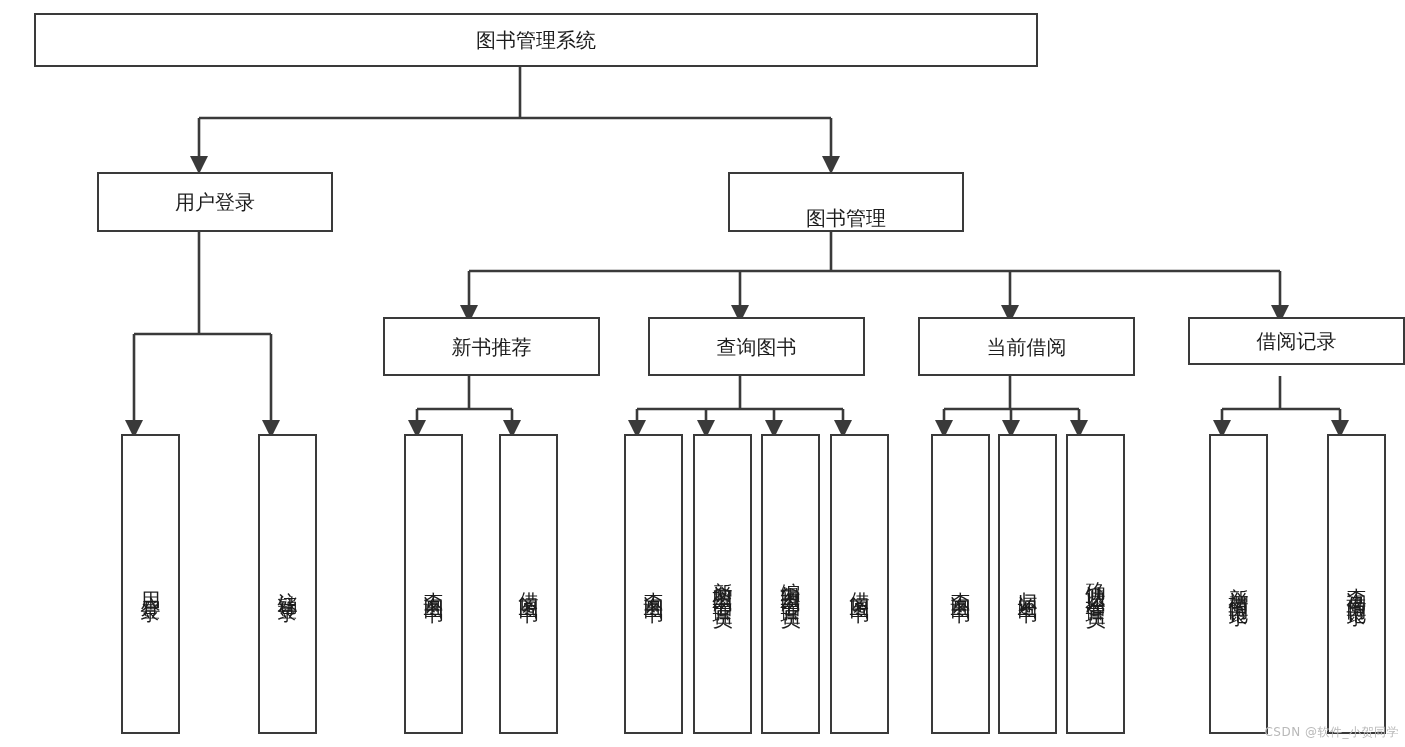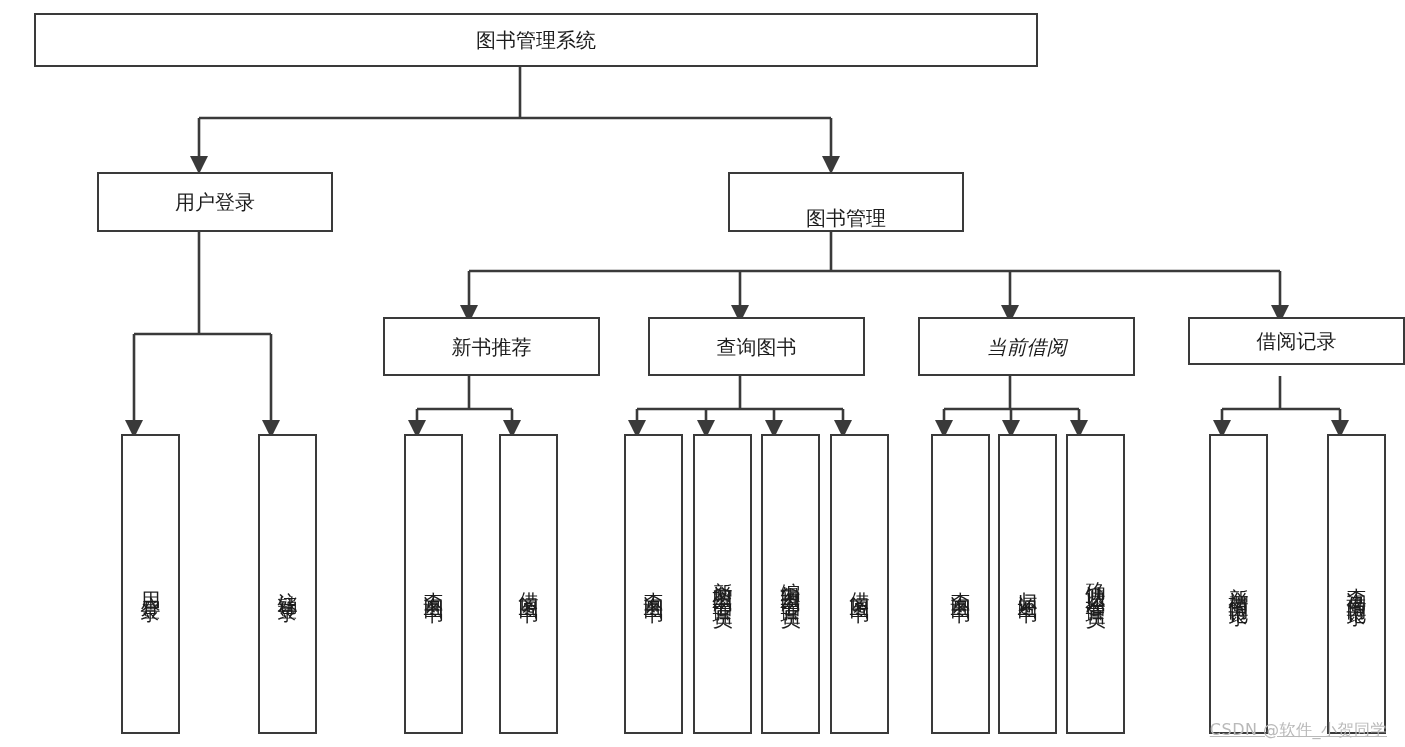--- a/index.html
+++ b/index.html
@@ -47,28 +47,27 @@
   .vtext {
     writing-mode: vertical-rl;
     text-orientation: upright;
     letter-spacing: 4px;
     line-height: 1.05;
     white-space: nowrap;
     text-align: center;
   }
   #watermark {
     position: absolute;
-    right: 18px;
+    right: 6px;
     bottom: 6px;
-    font-size: 16px;
+    font-size: 12px;
     color: #b9b9b9;
     letter-spacing: 0.5px;
     white-space: nowrap;
     pointer-events: none;
-    text-decoration: underline;
   }
 </style>
 </head>
 <body>
 
 <div id="diagram-root">
 
   <svg class="edges" viewBox="0 0 1405 747">
     <defs>
       <marker id="arrow" viewBox="0 0 12 12" refX="6" refY="6" markerWidth="7" markerHeight="7" orient="auto-start-reverse">
@@ -129,21 +128,21 @@
   <div class="node h" style="left:712px; top:172px; width:236px; height:60px;align-items:flex-end;">
     <span>图书管理</span>
   </div>
 
   <div class="node h" style="left:367px; top:317px; width:217px; height:59px;">
     <span>新书推荐</span>
   </div>
   <div class="node h" style="left:632px; top:317px; width:217px; height:59px;">
     <span>查询图书</span>
   </div>
-  <div class="node h" style="left:902px; top:317px; width:217px; height:59px;font-style:italic;">
+  <div class="node h" style="left:902px; top:317px; width:217px; height:59px;">
     <span>当前借阅</span>
   </div>
   <div class="node h" style="left:1172px; top:317px; width:217px; height:48px;">
     <span>借阅记录</span>
   </div>
 
   <div class="node v" style="left:105px; top:434px; width:59px; height:300px;">
     <span class="vtext">用户登录</span>
   </div>
   <div class="node v" style="left:242px; top:434px; width:59px; height:300px;">

